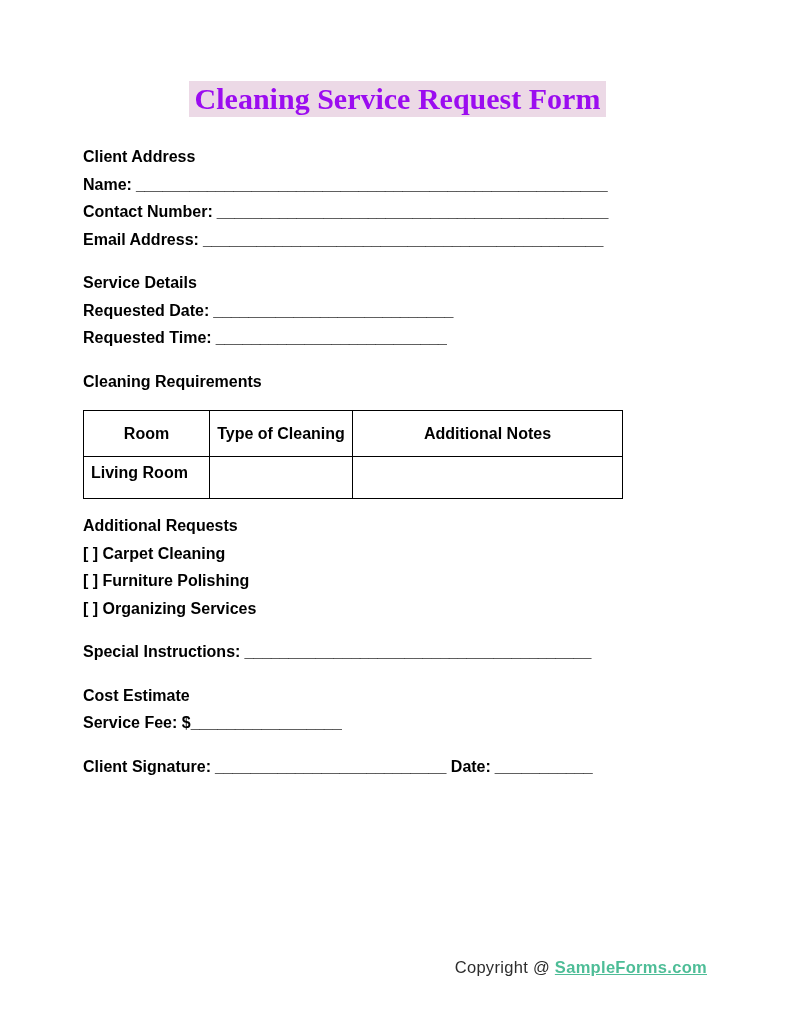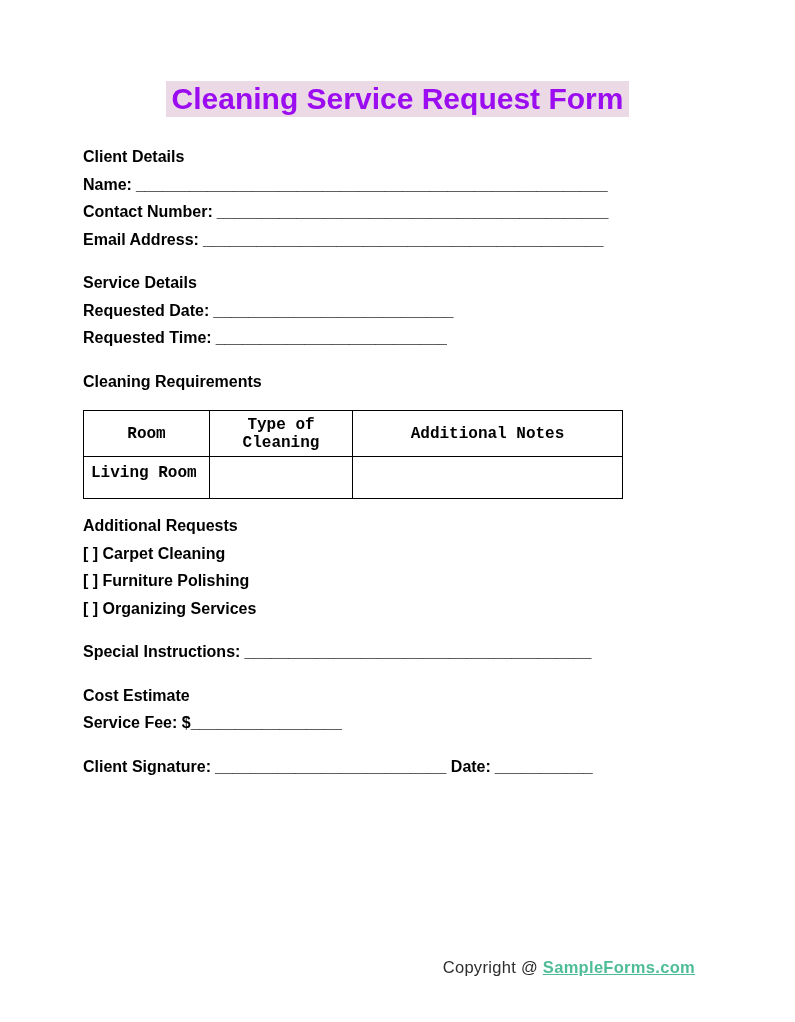--- a/index.html
+++ b/index.html
@@ -11,20 +11,21 @@
     background: #ffffff;
     font-family: "Liberation Sans", sans-serif;
     color: #000000;
     overflow: hidden;
   }
   .content { padding: 0 83px; }
 
   .title-wrap {
     margin: 81px 0 26px;
     text-align: center;
+    font-family: Liberation Serif, serif;
   }
   .title {
     display: inline-block;
     background: #ecd9e6;
     color: #9b0cf0;
     font-size: 30px;
     font-weight: 700;
     line-height: 36px;
     padding: 0 6px;
     white-space: nowrap;
@@ -48,40 +49,39 @@
   table.req-table {
     border-collapse: collapse;
     table-layout: fixed;
     width: 540px;
     margin: 15px 0 0 0;
     font-size: 16px;
   }
   table.req-table th, table.req-table td {
     border: 1.5px solid #000000;
     font-weight: 700;
-    font-family: Liberation Mono, monospace;
   }
   table.req-table th {
     height: 46px;
     text-align: center;
     vertical-align: middle;
     padding: 0 2px;
   }
   table.req-table td {
     height: 38px;
     vertical-align: top;
     text-align: left;
     padding: 7px 0 0 7px;
   }
   table.req-table tr:last-child td { height: 42px; }
 
   .footer {
     position: absolute;
     top: 958px;
-    right: 100px;
+    right: 88px;
     font-size: 16.5px;
     color: #2d2d2d;
     letter-spacing: 0.3px;
     white-space: nowrap;
   }
   .brand {
     color: #4ebd97;
     font-weight: 700;
     text-decoration: underline;
     cursor: pointer;
@@ -91,21 +91,21 @@
 <body>
 
 <div class="page">
   <div class="content">
 
     <div class="title-wrap">
       <span class="title">Cleaning Service Request Form</span>
     </div>
 
     <div class="section first">
-      <p class="row">Client Details</p>
+      <p class="row">Client Address</p>
       <p class="row"><span class="lbl">Name:</span><span class="fill-line">_____________________________________________________</span></p>
       <p class="row"><span class="lbl">Contact Number:</span><span class="fill-line">____________________________________________</span></p>
       <p class="row"><span class="lbl">Email Address:</span><span class="fill-line">_____________________________________________</span></p>
     </div>
 
     <div class="section">
       <p class="row">Service Details</p>
       <p class="row"><span class="lbl">Requested Date:</span><span class="fill-line">___________________________</span></p>
       <p class="row"><span class="lbl">Requested Time:</span><span class="fill-line">__________________________</span></p>
     </div>

